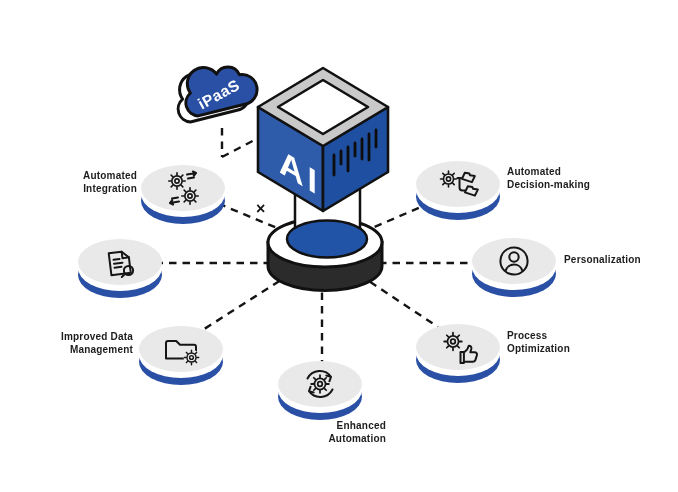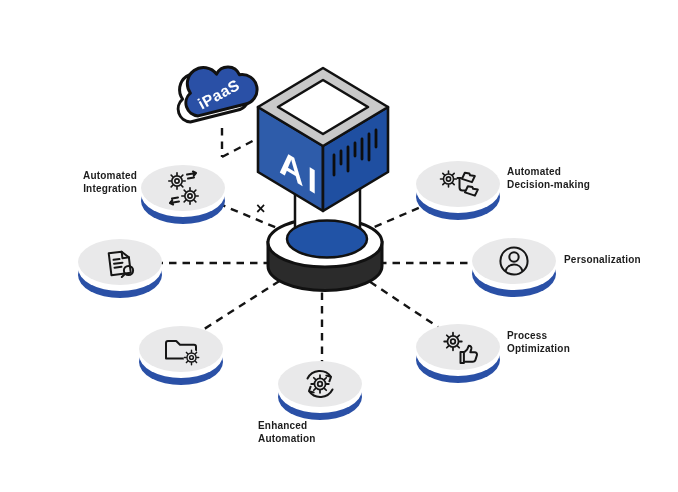--- a/index.html
+++ b/index.html
@@ -183,21 +183,23 @@
           </g>
         <g transform="translate(31.5 19.5) rotate(10)">
             <path d="M0 9L1.8 2.5H6.4L7.4 4H12.2L10.4 10.5Z"></path>
           </g>
       </svg>
     </span>
   </div>
 
   <div class="lbl" style="left:32px;top:170px;width:105px;text-align:right">Automated
 Integration</div>
-  <div class="lbl" style="left:258px;top:420px;width:128px;text-align:left">Enhanced
+  <div class="lbl" style="left:3px;top:331px;width:130px;text-align:right">Improved Data
+Management</div>
+  <div class="lbl" style="left:258px;top:420px;width:128px;text-align:right">Enhanced
 Automation</div>
   <div class="lbl" style="left:507px;top:330px;width:130px">Process
 Optimization</div>
   <div class="lbl" style="left:564px;top:254px;width:130px">Personalization</div>
   <div class="lbl" style="left:507px;top:166px;width:160px">Automated
 Decision-making</div>
 
 </div>
 
 </body></html>

